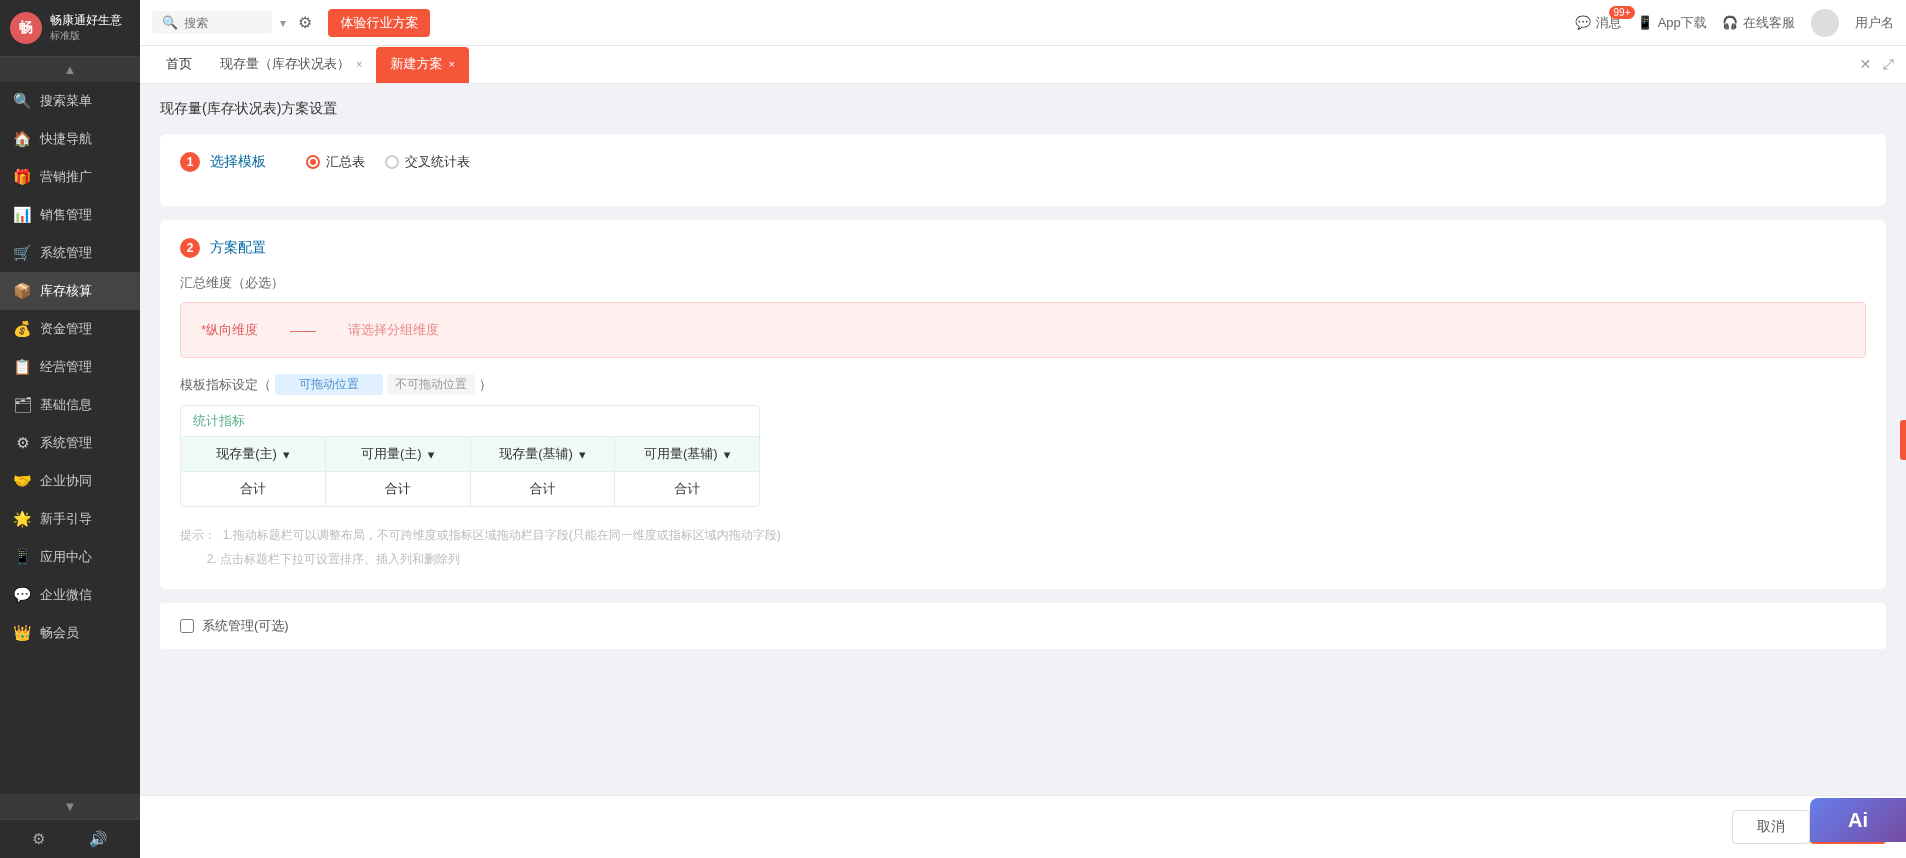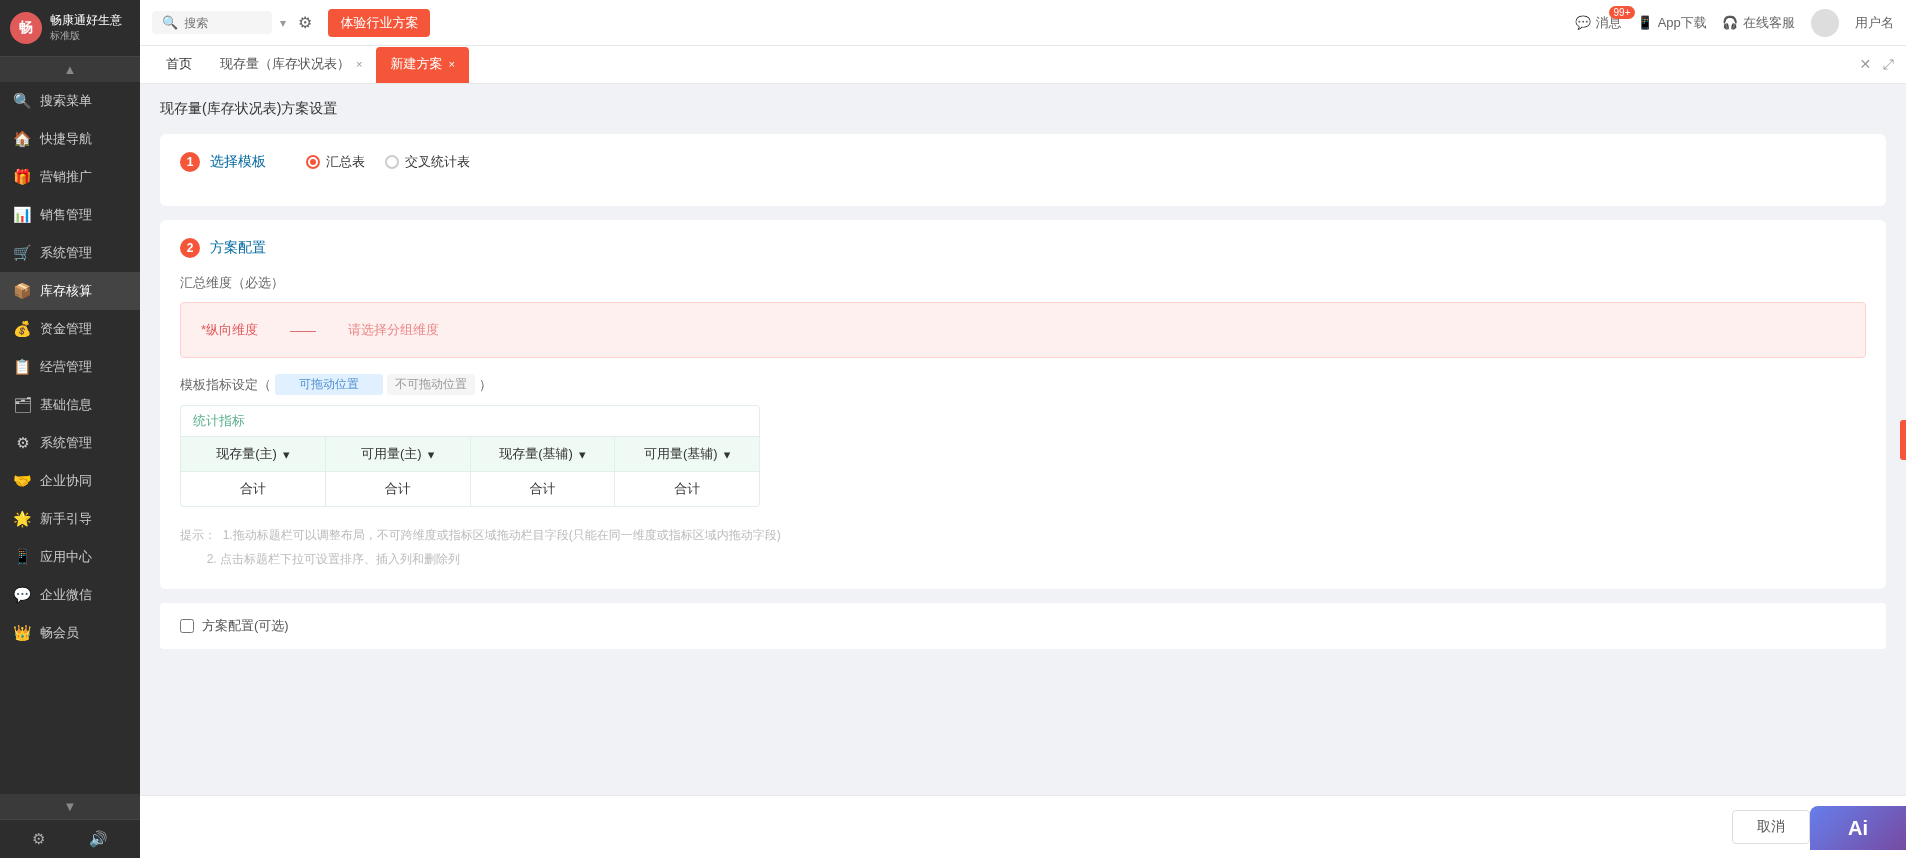--- a/index.html
+++ b/index.html
@@ -233,21 +233,21 @@
     .right-handle {
       position: absolute; right: 0; top: 50%; transform: translateY(-50%);
       width: 6px; height: 40px; background: #f5563a; border-radius: 3px 0 0 3px; cursor: pointer;
     }
 
     
     .sidebar-scroll-btn { text-align: center; padding: 5px; background: #3a3a3a; cursor: pointer; color: #888; }
 
     
     .ai-badge {
-      position: fixed; right: 0; bottom: 8px;
+      position: fixed; right: 0; bottom: 16px;
       background: linear-gradient(135deg, #667eea, #764ba2);
       color: white; font-size: 20px; font-weight: bold;
       width: 96px; height: 44px;
       display: flex; align-items: center; justify-content: center;
       border-radius: 8px 0 0 0;
       cursor: pointer;
     }
   </style>
 </head>
 <body>
@@ -454,21 +454,21 @@
 
         <div class="tips-section">
           <div>提示：&nbsp;&nbsp;<span>1.拖动标题栏可以调整布局，不可跨维度或指标区域拖动栏目字段(只能在同一维度或指标区域内拖动字段)</span></div>
           <div>&nbsp;&nbsp;&nbsp;&nbsp;&nbsp;&nbsp;&nbsp;&nbsp;<span>2. 点击标题栏下拉可设置排序、插入列和删除列</span></div>
         </div>
       </div>
     </div>
 
     <div class="save-option-row">
       <input type="checkbox" class="checkbox" style="">
-      <span class="save-label">方案配置(可选)</span>
+      <span class="save-label">系统管理(可选)</span>
     </div>
 
     <div class="right-handle"></div>
   </div>
 
   <div class="bottom-bar">
     <button class="btn-cancel">取消</button>
     <button class="btn-query">查询</button>
   </div>
 

